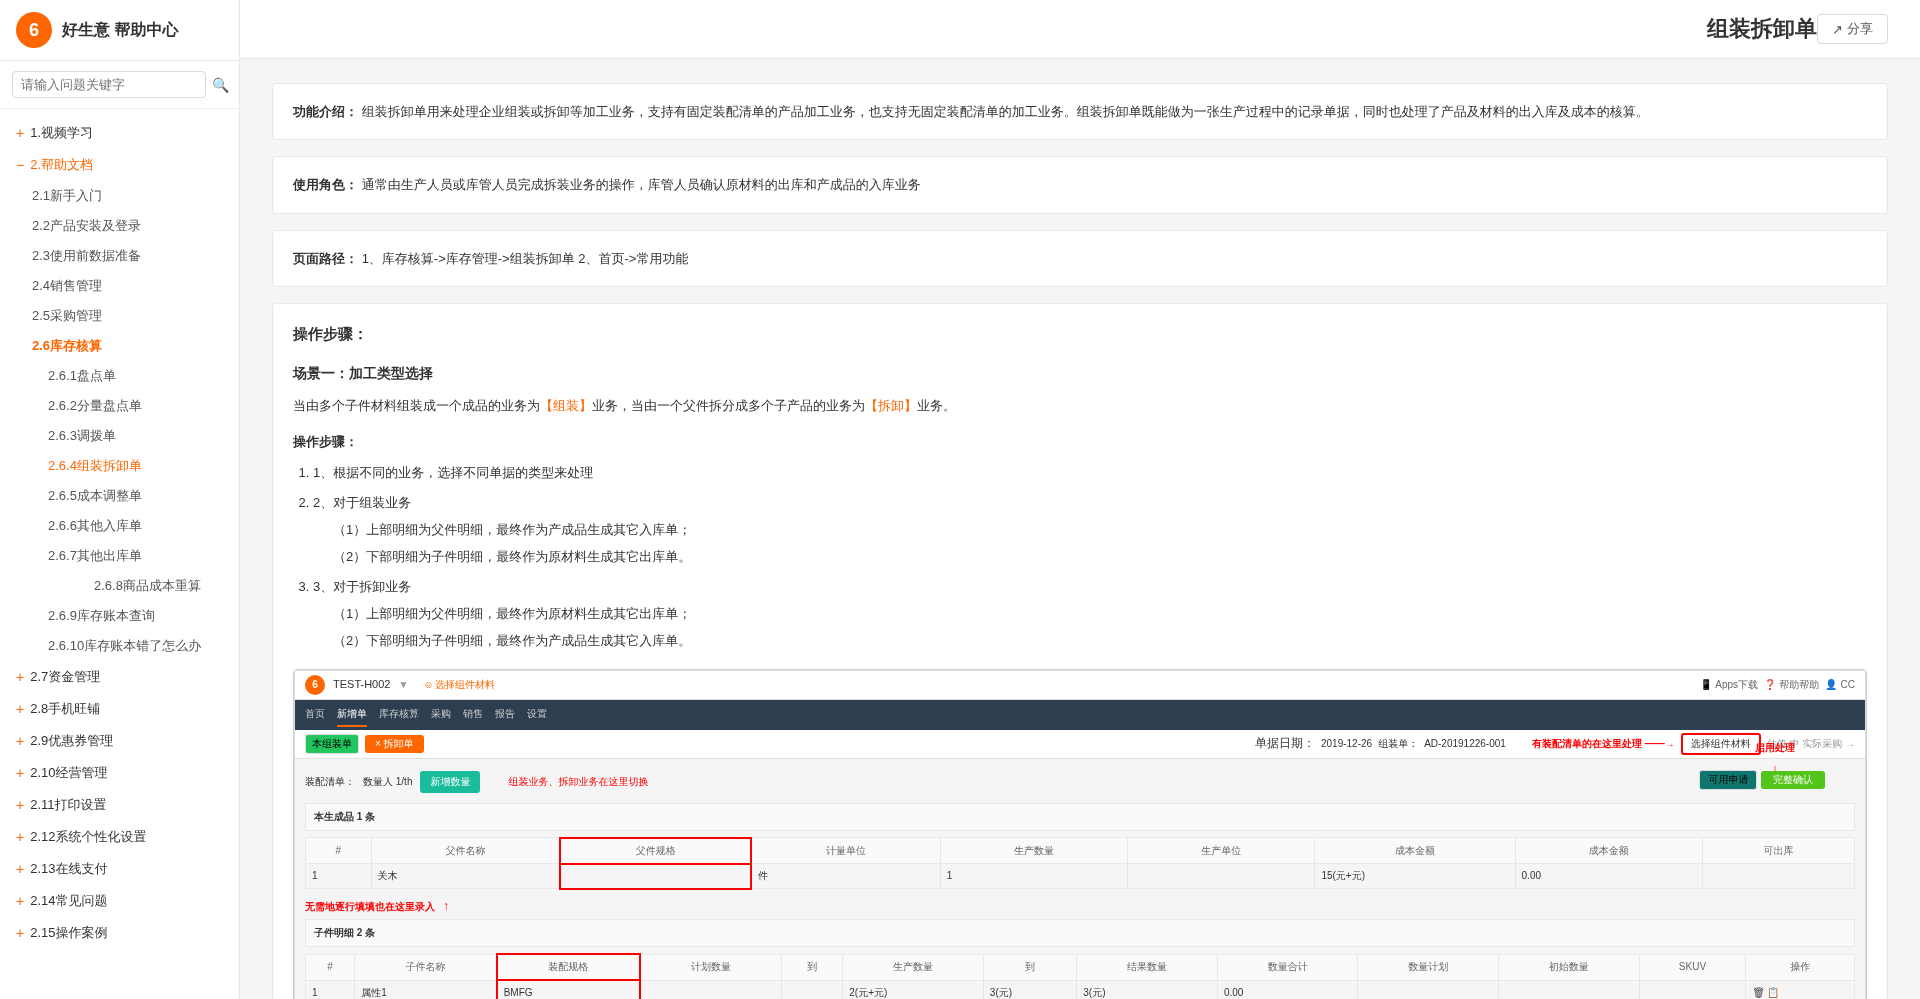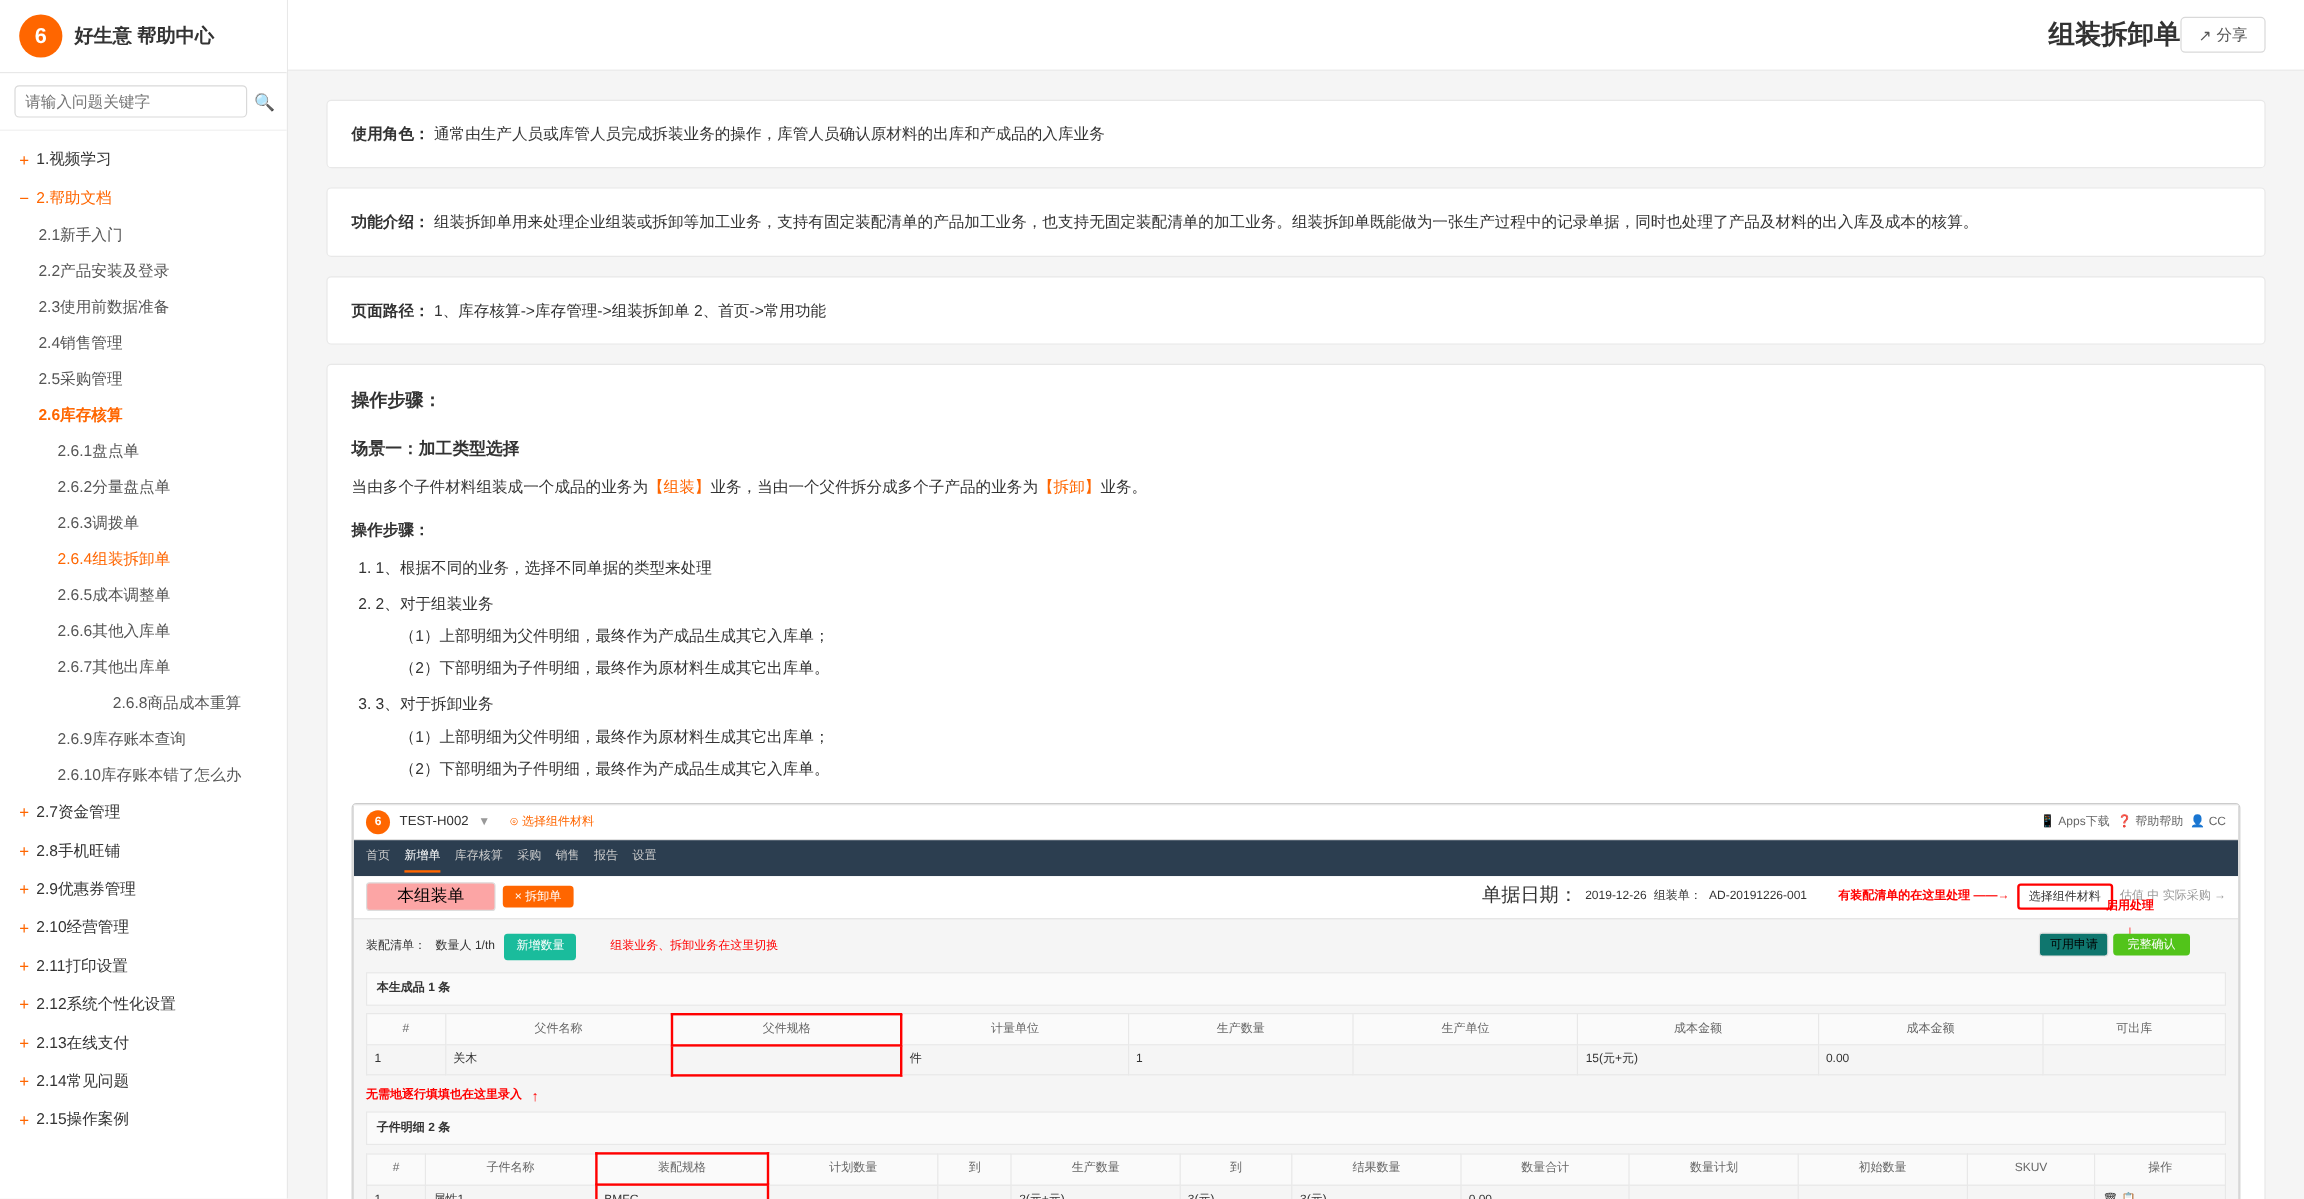--- a/index.html
+++ b/index.html
@@ -347,27 +347,27 @@
     <h1 class="main-title">组装拆卸单</h1>
     <button class="share-btn">
       <span>↗</span>
       <span>分享</span>
     </button>
   </div>
 
   <div class="content-area">
 
     <div class="content-block">
+      <span class="label">功能介绍：</span>
+      <span>组装拆卸单用来处理企业组装或拆卸等加工业务，支持有固定装配清单的产品加工业务，也支持无固定装配清单的加工业务。组装拆卸单既能做为一张生产过程中的记录单据，同时也处理了产品及材料的出入库及成本的核算。</span>
+    </div>
+
+    <div class="content-block">
       <span class="label">使用角色：</span>
       <span>通常由生产人员或库管人员完成拆装业务的操作，库管人员确认原材料的出库和产成品的入库业务</span>
-    </div>
-
-    <div class="content-block">
-      <span class="label">功能介绍：</span>
-      <span>组装拆卸单用来处理企业组装或拆卸等加工业务，支持有固定装配清单的产品加工业务，也支持无固定装配清单的加工业务。组装拆卸单既能做为一张生产过程中的记录单据，同时也处理了产品及材料的出入库及成本的核算。</span>
     </div>
 
     <div class="content-block">
       <span class="label">页面路径：</span>
       <span>1、库存核算-&gt;库存管理-&gt;组装拆卸单 2、首页-&gt;常用功能</span>
     </div>
 
     <div class="content-block">
       <div class="section-title">操作步骤：</div>
 
@@ -415,24 +415,24 @@
             <span class="mock-nav-item">首页</span>
             <span class="mock-nav-item active">新增单</span>
             <span class="mock-nav-item">库存核算</span>
             <span class="mock-nav-item">采购</span>
             <span class="mock-nav-item">销售</span>
             <span class="mock-nav-item">报告</span>
             <span class="mock-nav-item">设置</span>
           </div>
 
           <div style="background:#fff; border-bottom:1px solid #e0e0e0; padding:3px 10px; display:flex; align-items:center; gap:6px; font-size:10px;">
-            <button class="mock-btn" style="background:#fca5a5; border:1px solid #ddd; font-size:14px; padding:2px 25px;">本组装单</button>
+            <button class="mock-btn" style="background:#22c55e; border:1px solid #ddd; font-size:10px; padding:2px 6px;">本组装单</button>
             <button class="mock-btn" style="background:#f60; color:#fff; border:none; font-size:10px; padding:2px 10px; border-radius:3px;">× 拆卸单</button>
             <span style="flex:1;"></span>
-            <span style="font-size:16px;color:#333;">单据日期：</span>
+            <span style="font-size:12px;color:#333;">单据日期：</span>
             <span style="font-size:10px;">2019-12-26</span>
             <span style="font-size:10px;color:#333;">组装单：</span>
             <span style="font-size:10px;color:#333;">AD-20191226-001</span>
             <span style="font-size:10px;color:red;font-weight:bold;margin-left:20px;">有装配清单的在这里处理 ——→</span>
             <button class="mock-btn" style="border:2px solid red; font-size:10px; padding:2px 8px; background:#fff; color:#333;">选择组件材料</button>
             <span style="font-size:10px;color:#999;">估值 中 实际采购 →</span>
           </div>
 
           <div class="mock-content">
 

